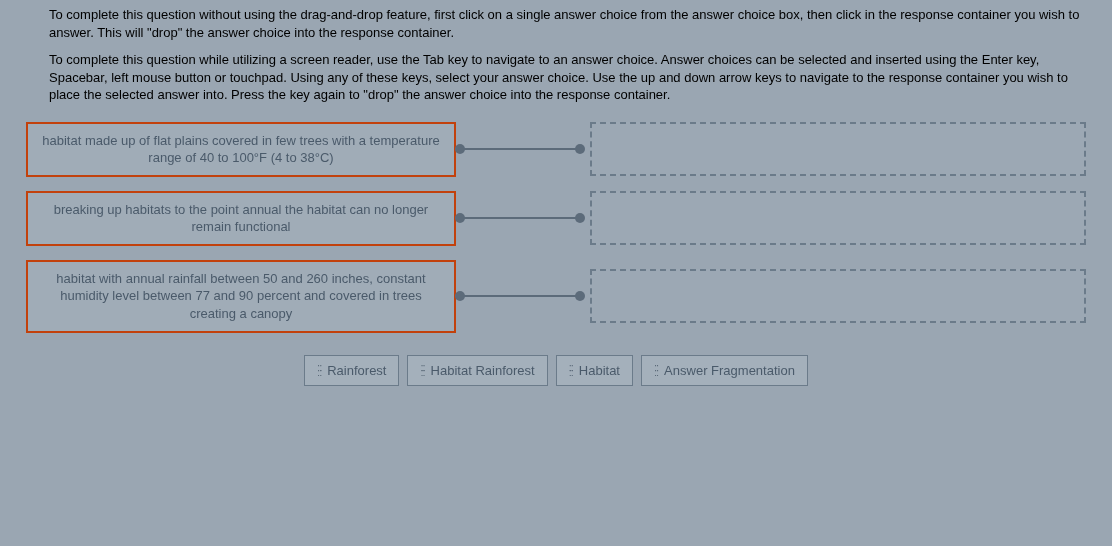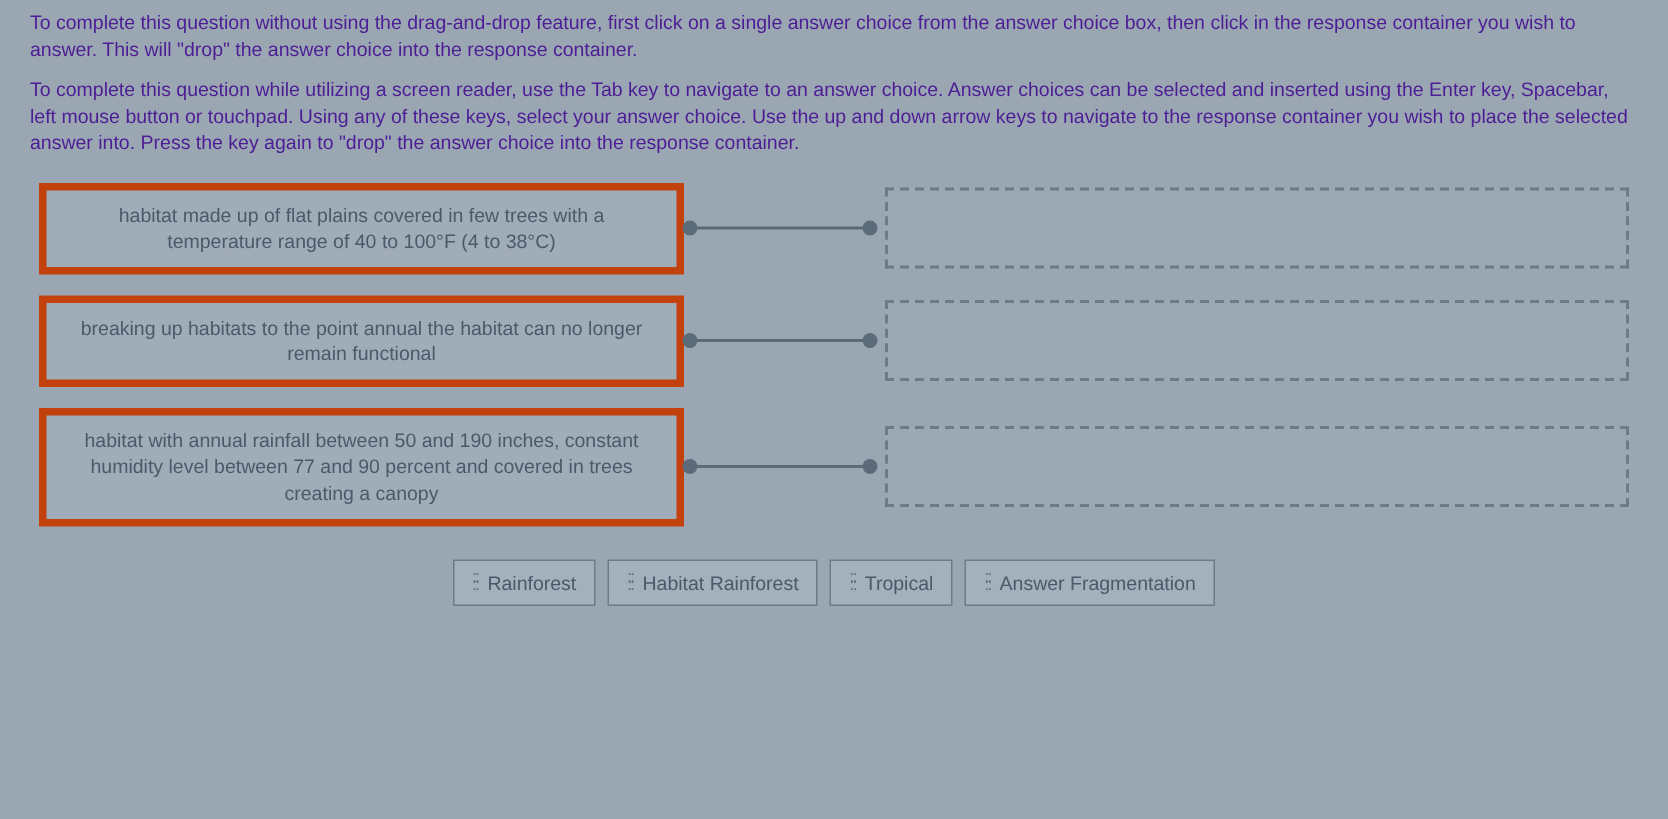--- a/index.html
+++ b/index.html
@@ -11,37 +11,38 @@
     overflow: hidden;
     position: relative;
   }
   .page {
     padding: 6px 20px 10px 20px;
     color: #4a5a6a;
   }
   .instructions {
     font-size: 13px;
     line-height: 1.35;
-    color: #4c1d95;
+    color: #000000;
     margin-bottom: 10px;
+    margin-left: 29px;
   }
   .instructions p { margin-bottom: 10px; }
   .match-area {
     margin-top: 18px;
     padding: 0 6px;
   }
   .row {
     display: flex;
     align-items: center;
     margin-bottom: 14px;
   }
   .prompt-box {
     width: 430px;
     min-height: 54px;
-    border: 5px solid #c2410c;
+    border: 2px solid #c2410c;
     background: rgba(180,190,200,0.25);
     display: flex;
     align-items: center;
     justify-content: center;
     text-align: center;
     padding: 8px 14px;
     font-size: 13px;
     color: #4a5a6a;
     line-height: 1.35;
   }
@@ -120,40 +121,40 @@
       <div class="prompt-box">
         <span>breaking up habitats to the point annual the habitat can no longer remain functional</span>
       </div>
       <div class="connector"></div>
       <div class="drop-box"></div>
     </div>
 
 
     <div class="row">
       <div class="prompt-box">
-        <span>habitat with annual rainfall between 50 and 190 inches, constant humidity level between 77 and 90 percent and covered in trees creating a canopy</span>
+        <span>habitat with annual rainfall between 50 and 260 inches, constant humidity level between 77 and 90 percent and covered in trees creating a canopy</span>
       </div>
       <div class="connector"></div>
       <div class="drop-box"></div>
     </div>
 
   </div>
 
   <div class="choices">
     <div class="choice">
       <span class="grip">::<br>::</span>
       <span>Rainforest</span>
     </div>
     <div class="choice">
       <span class="grip">::<br>::</span>
       <span>Habitat Rainforest</span>
     </div>
     <div class="choice">
       <span class="grip">::<br>::</span>
-      <span>Tropical</span>
+      <span>Habitat</span>
     </div>
     <div class="choice">
       <span class="grip">::<br>::</span>
       <span>Answer Fragmentation</span>
     </div>
   </div>
 
 </div>
 
 </body></html>

